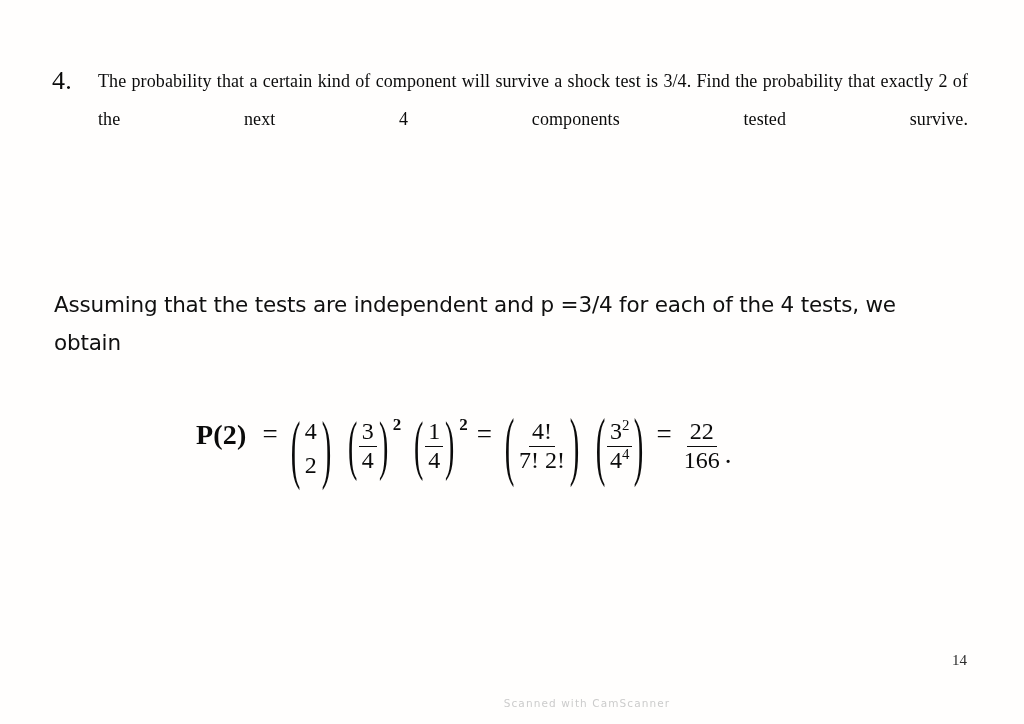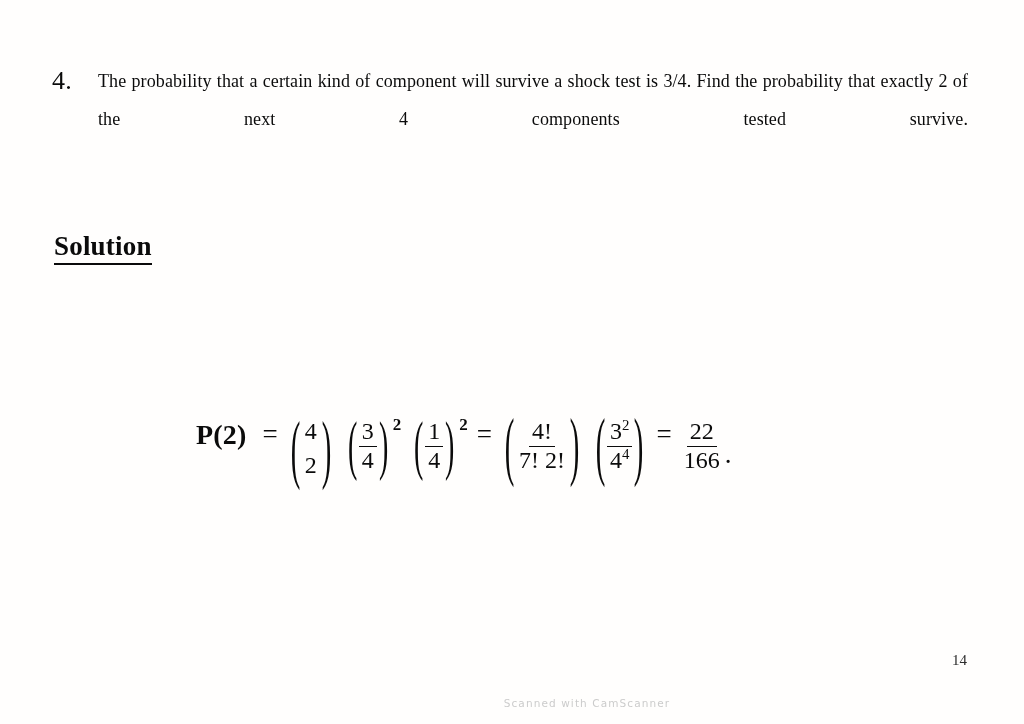--- a/index.html
+++ b/index.html
@@ -206,22 +206,22 @@
 </head>
 <body>
 
 <div class="page">
 
   <div class="problem">
     <div class="problem-number">4.</div>
     <div class="problem-text">The probability that a certain kind of component will survive a shock test is 3/4. Find the probability that exactly 2 of the next 4 components tested survive.</div>
   </div>
 
-  <div class="solution-heading">Solution</div>
-
+
+  <div class="solution-body">Assuming that the tests are independent and p =3/4 for each of the 4 tests, we obtain</div>
 
   <div class="formula">
 
     <span class="lhs">P(2)</span>
     <span class="eq">=</span>
 
     <span class="group">
       <span class="paren">(</span>
       <span class="stack binom">
         <span class="num">4</span>

